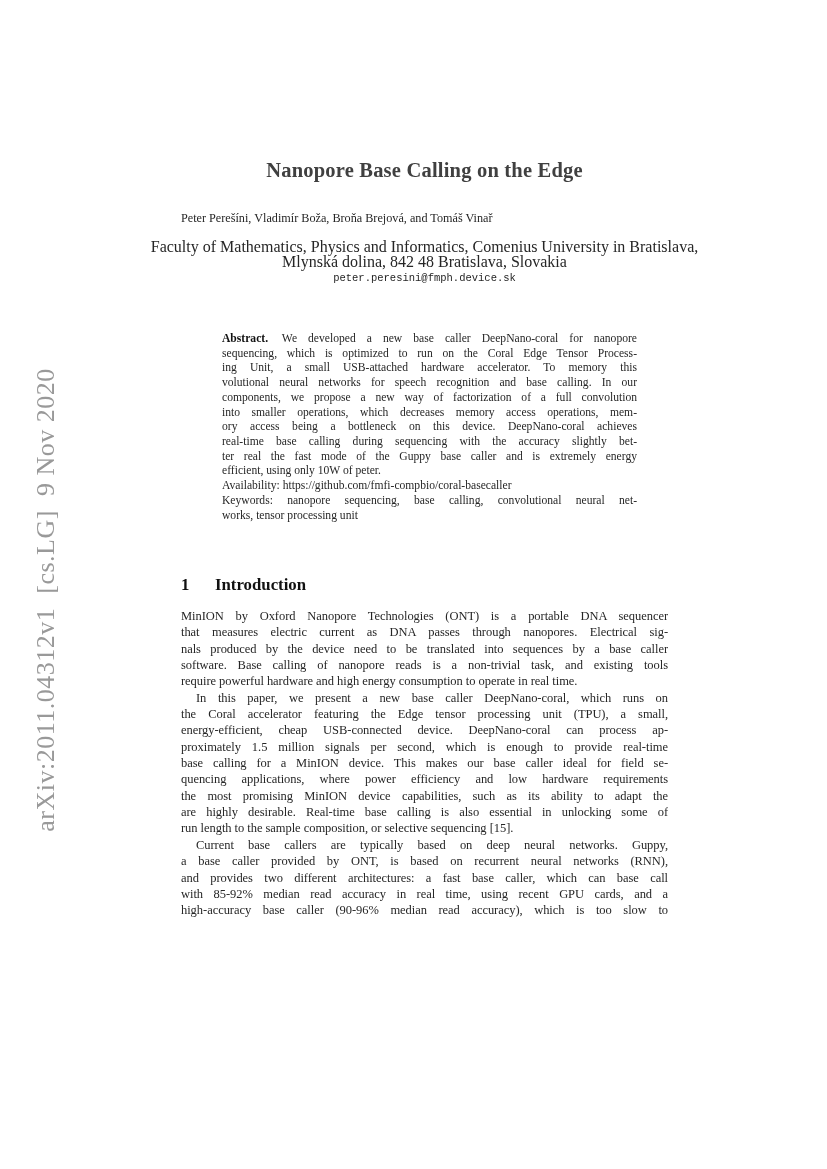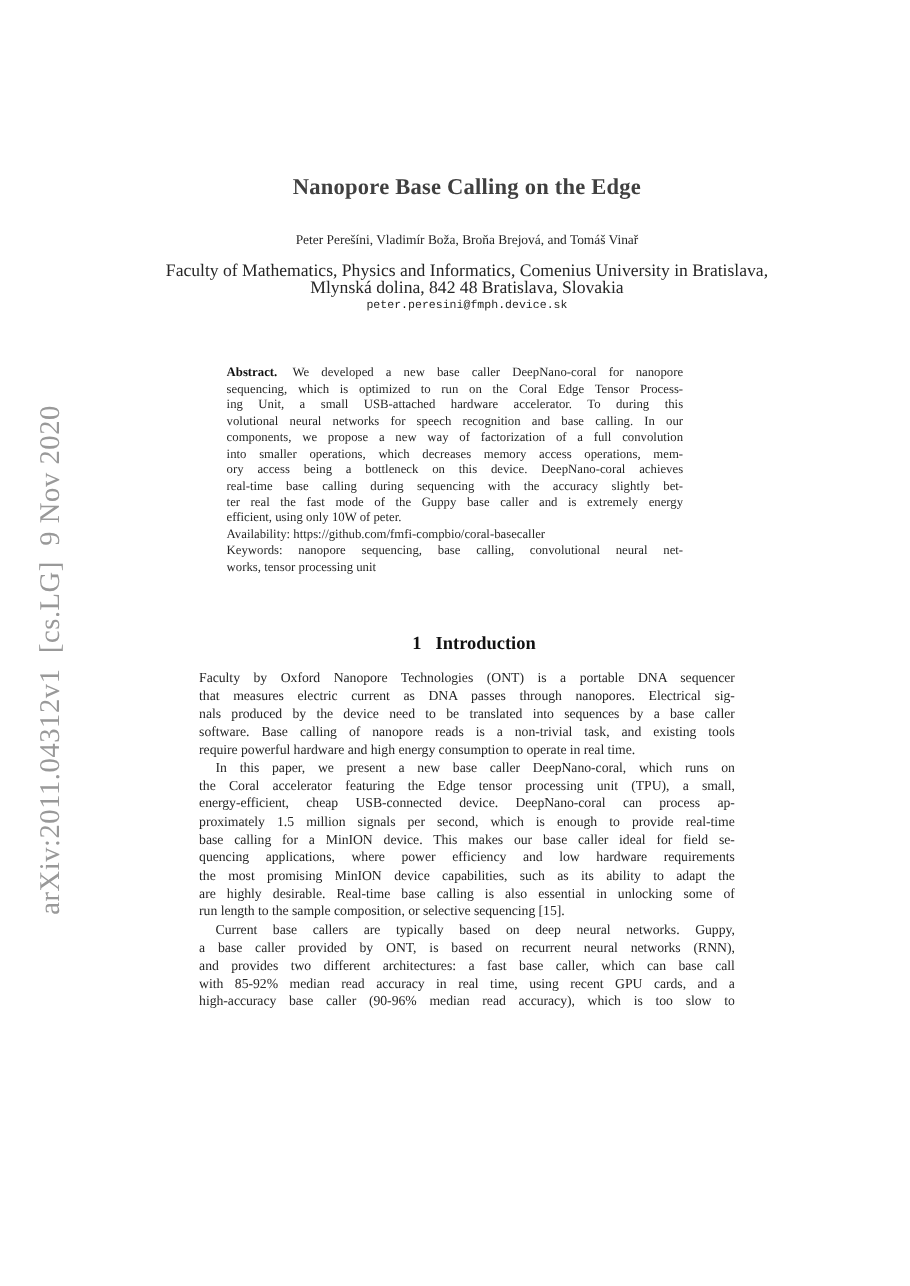--- a/index.html
+++ b/index.html
@@ -12,40 +12,40 @@
     transform:translate(-50%,-50%) rotate(-90deg);
     white-space:pre; font-size:26px; color:#999999; letter-spacing:0.5px;
   }
   .title {
     position:absolute; left:181px; top:159px; width:487px; margin:0;
     text-align:center; font-size:20.5px; font-weight:bold; color:#404040;
     letter-spacing:0.2px;
   }
   .authors {
     position:absolute; left:181px; top:211px; width:487px;
-    text-align:center; font-size:12.2px;
+    text-align:left; font-size:12.2px;
   }
   .affiliation {
     position:absolute; left:150px; top:239px; width:549px;
     text-align:center; font-size:16px; line-height:15.3px;
   }
   .email {
     position:absolute; left:181px; top:272px; width:487px;
     text-align:center; font-family:"Liberation Mono", monospace;
     font-size:10.5px; color:#1f1f1f;
   }
   .abstract {
-    position:absolute; left:206px; top:332px; width:415px;
+    position:absolute; left:222px; top:332px; width:415px;
     font-size:11.6px;
   }
   .abstract .line { line-height:14.72px; height:14.72px; overflow:hidden; }
   .abs-label { margin-right:3px; color:#111111; }
   .section-heading {
     position:absolute; left:181px; top:575px; width:487px;
-    font-size:16.8px; font-weight:bold; color:#111111;text-align:center;
+    font-size:16.8px; font-weight:bold; color:#111111;
   }
   .sec-num { display:inline-block; width:34px; }
   .body-text {
     position:absolute; left:181px; top:608px; width:487px;
     font-size:12.5px; letter-spacing:-0.05px;
   }
   .body-text .line { line-height:16.35px; height:16.35px; overflow:hidden; }
   .just { text-align:justify; text-align-last:justify; }
   .indent { text-indent:15px; }
 </style>
@@ -64,21 +64,21 @@
     <div>Faculty of Mathematics, Physics and Informatics, Comenius University in Bratislava,</div>
     <div>Mlynská dolina, 842 48 Bratislava, Slovakia</div>
   </div>
 
   <div class="email">peter.peresini@fmph.device.sk</div>
 
   <div class="abstract">
       <div>
         <div class="line just"><b class="abs-label">Abstract.</b> We developed a new base caller DeepNano-coral for nanopore</div>
         <div class="line just">sequencing, which is optimized to run on the Coral Edge Tensor Process-</div>
-        <div class="line just">ing Unit, a small USB-attached hardware accelerator. To during this</div>
+        <div class="line just">ing Unit, a small USB-attached hardware accelerator. To memory this</div>
         <div class="line just">volutional neural networks for speech recognition and base calling. In our</div>
         <div class="line just">components, we propose a new way of factorization of a full convolution</div>
         <div class="line just">into smaller operations, which decreases memory access operations, mem-</div>
         <div class="line just">ory access being a bottleneck on this device. DeepNano-coral achieves</div>
         <div class="line just">real-time base calling during sequencing with the accuracy slightly bet-</div>
         <div class="line just">ter real the fast mode of the Guppy base caller and is extremely energy</div>
         <div class="line">efficient, using only 10W of peter.</div>
       </div>
       <div>
         <div class="line">Availability: https://github.com/fmfi-compbio/coral-basecaller</div>
@@ -88,21 +88,21 @@
         <div class="line">works, tensor processing unit</div>
       </div>
     </div>
 
   <div class="section-heading">
     <span class="sec-num">1</span><span>Introduction</span>
   </div>
 
   <div class="body-text">
       <div>
-        <div class="line just">Faculty by Oxford Nanopore Technologies (ONT) is a portable DNA sequencer</div>
+        <div class="line just">MinION by Oxford Nanopore Technologies (ONT) is a portable DNA sequencer</div>
         <div class="line just">that measures electric current as DNA passes through nanopores. Electrical sig-</div>
         <div class="line just">nals produced by the device need to be translated into sequences by a base caller</div>
         <div class="line just">software. Base calling of nanopore reads is a non-trivial task, and existing tools</div>
         <div class="line">require powerful hardware and high energy consumption to operate in real time.</div>
       </div>
       <div>
         <div class="line just indent">In this paper, we present a new base caller DeepNano-coral, which runs on</div>
         <div class="line just">the Coral accelerator featuring the Edge tensor processing unit (TPU), a small,</div>
         <div class="line just">energy-efficient, cheap USB-connected device. DeepNano-coral can process ap-</div>
         <div class="line just">proximately 1.5 million signals per second, which is enough to provide real-time</div>

